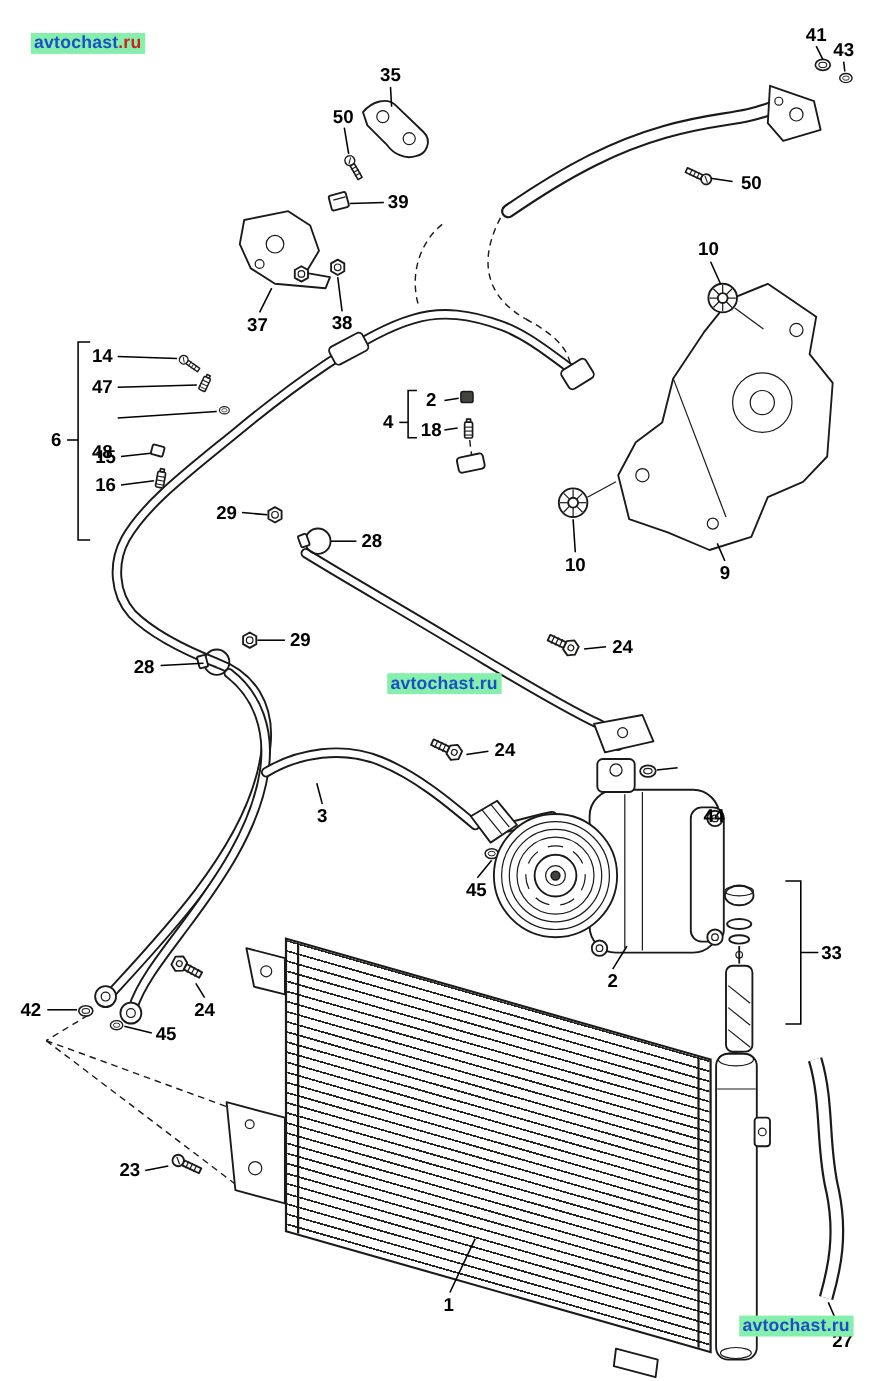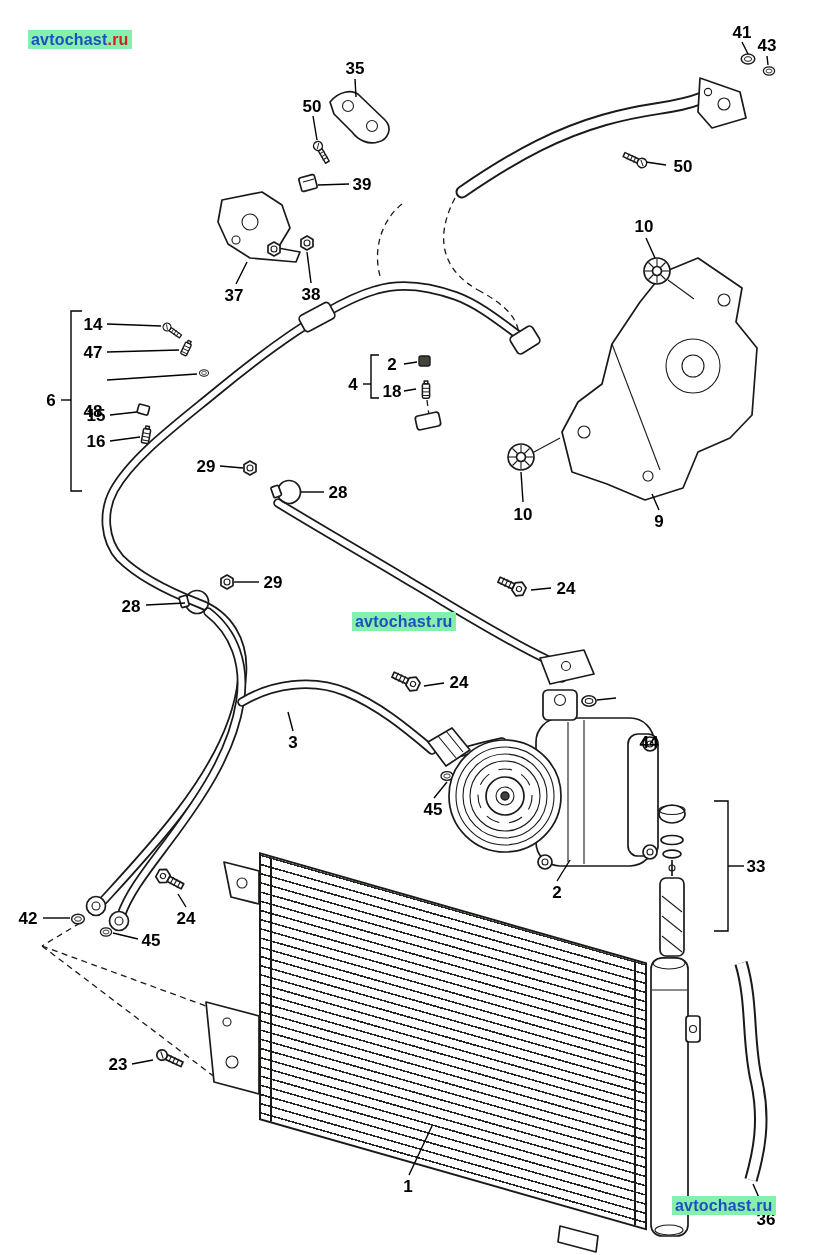--- a/index.html
+++ b/index.html
@@ -329,21 +329,21 @@
       <div class="callout" style="left: 649px; top: 698px; margin-top: 44px;">44</div>
       <div class="callout" style="left: 293px; top: 742px;">3</div>
       <div class="callout" style="left: 433px; top: 809px;">45</div>
       <div class="callout" style="left: 557px; top: 892px;">2</div>
       <div class="callout" style="left: 756px; top: 866px;">33</div>
       <div class="callout" style="left: 28px; top: 918px;">42</div>
       <div class="callout" style="left: 186px; top: 918px;">24</div>
       <div class="callout" style="left: 151px; top: 940px;">45</div>
       <div class="callout" style="left: 118px; top: 1064px;">23</div>
       <div class="callout" style="left: 408px; top: 1186px;">1</div>
-      <div class="callout" style="left: 766px; top: 1219px;">36</div>
+      <div class="callout" style="left: 766px; top: 1219px;">27</div>
     </div>
 
   <div class="watermark" style="left:28px;top:30px;">
     <span>avtochast</span><span class="wm-tld">.ru</span>
   </div>
   <div class="watermark" style="left:352px;top:612px;">avtochast.ru</div>
   <div class="watermark" style="left:672px;top:1196px;">avtochast.ru</div>
 
 </div>
 

